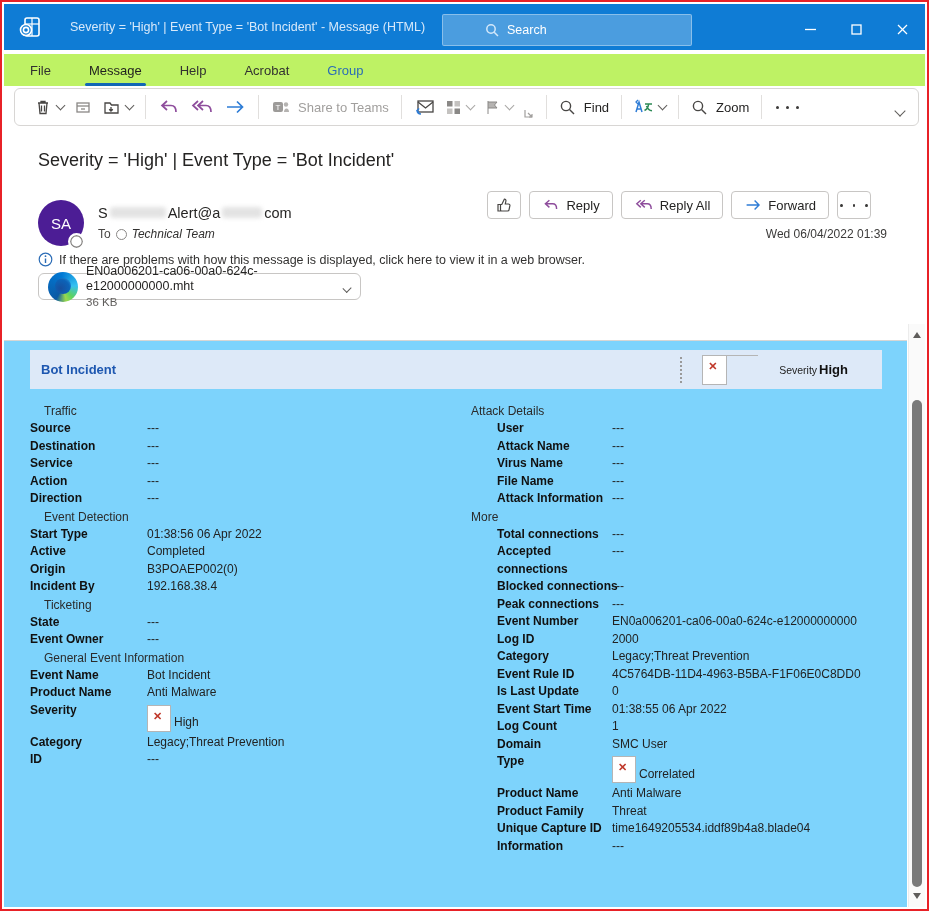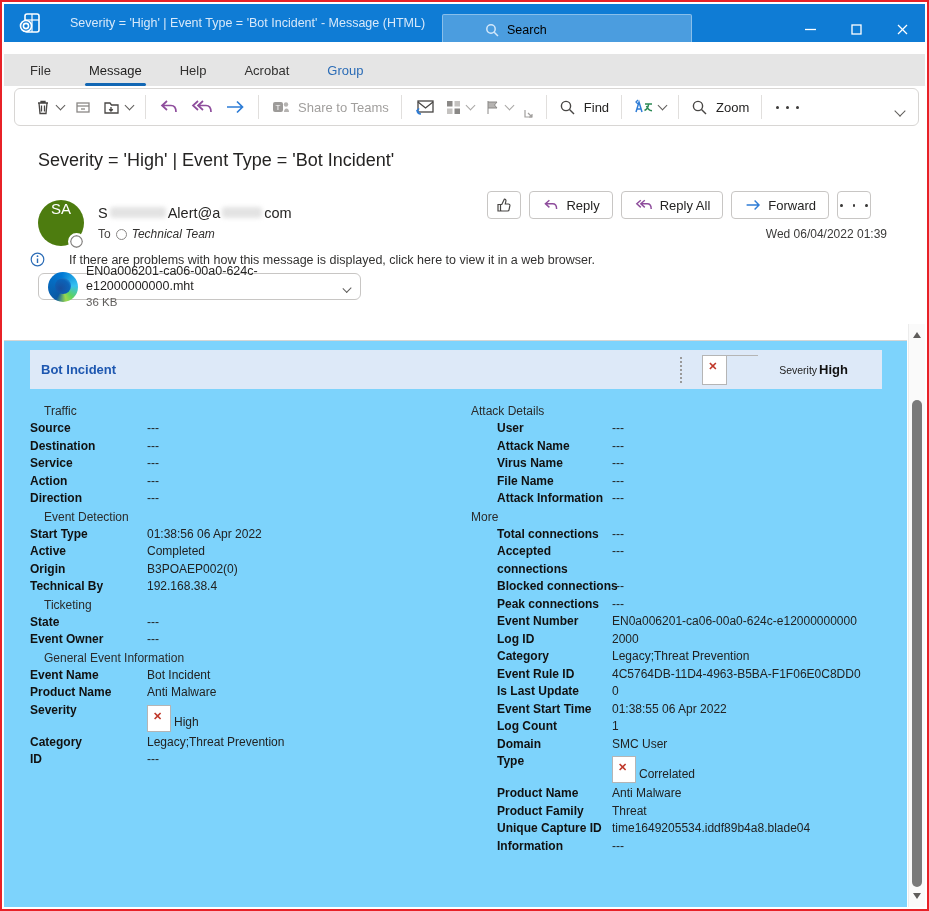--- a/index.html
+++ b/index.html
@@ -1,29 +1,29 @@
 <!DOCTYPE html>
 <html><head>
 <meta charset="utf-8">
 <style>
   html,body{margin:0;padding:0;background:#fff;font-family:"Liberation Sans",sans-serif;}
   .win{position:relative;width:929px;height:911px;box-sizing:border-box;border:2px solid #e82127;background:#fff;overflow:hidden;}
 
   
-  .titlebar{position:absolute;left:2px;top:2px;right:2px;height:38px;background:#0f7cd5;display:flex;align-items:center;}
+  .titlebar{position:absolute;left:2px;top:2px;right:2px;height:46px;background:#0f7cd5;display:flex;align-items:center;}
   .appicon{margin-left:14px;width:24px;height:24px;flex:0 0 auto;}
   .title-text{margin-left:28px;font-size:12.5px;color:#d8e9fa;white-space:nowrap;}
   .searchbox{position:absolute;left:438px;top:10px;width:248px;height:30px;background:rgba(255,255,255,.25);border:1px solid rgba(255,255,255,.35);border-radius:2px;display:flex;align-items:center;}
   .searchbox svg{margin:0 8px 0 42px;}
-  .search-text{font-size:12.5px;color:#000000;}
+  .search-text{font-size:12.5px;color:#ffffff;}
   .winctrls{position:absolute;right:0;top:0;height:50px;display:flex;}
   .wbtn{width:46px;height:50px;display:flex;align-items:center;justify-content:center;cursor:default;}
 
   
-  .menubar{position:absolute;left:2px;top:52px;right:2px;height:32px;background:#e5e5e5;display:flex;align-items:center;padding-left:24px;gap:34px;}
+  .menubar{position:absolute;left:2px;top:52px;right:2px;height:32px;background:#bef264;display:flex;align-items:center;padding-left:24px;gap:34px;}
   .menu-item{font-size:13px;color:#323130;position:relative;padding:6px 2px;}
   .menu-item.active{color:#201f1e;}
   .menu-item.active:after{content:"";position:absolute;left:-2px;right:-2px;bottom:-2px;height:3px;background:#1267b4;border-radius:2px;}
   .menu-item.blue{color:#2b6cb6;}
 
   
   .ribbon{position:absolute;left:12px;top:86px;width:905px;height:38px;border:1px solid #d8d6d4;border-radius:6px;background:#fff;display:flex;align-items:center;padding-left:14px;box-sizing:border-box;}
   .rbit{display:flex;align-items:center;gap:3px;margin:0 5px;}
   .sep{width:1px;height:24px;background:#e1dfdd;margin:0 7px;}
   .chev{width:6px;height:6px;border-right:1.3px solid #5f5d5b;border-bottom:1.3px solid #5f5d5b;transform:rotate(45deg);display:inline-block;margin-left:2px;margin-top:-3px;}
@@ -31,32 +31,32 @@
   .rlabel{font-size:13px;color:#252423;margin-left:5px;}
   .rlabel.gray{color:#a19f9d;}
   .dots{display:flex;align-items:center;}
   .dots i{width:3px;height:3px;border-radius:50%;background:#3b3a39;display:inline-block;margin:0 2px;}
   .ribbon-collapse{position:absolute;right:14px;bottom:6px;}
   .ribbon-collapse .chev{width:7px;height:7px;}
   .launcher{margin-top:12px;}
 
   
   .subject{position:absolute;left:36px;top:148px;font-size:18px;color:#252423;}
-  .avatar{position:absolute;left:36px;top:198px;width:46px;height:46px;border-radius:50%;background:#4d7c0f;color:#fff;font-size:15px;display:flex;align-items:flex-start;justify-content:center;}
+  .avatar{position:absolute;left:36px;top:198px;width:46px;height:46px;border-radius:50%;background:#4c1d95;color:#fff;font-size:15px;display:flex;align-items:center;justify-content:center;}
   .presence{position:absolute;left:66px;top:231px;width:13px;height:13px;border-radius:50%;background:#fff;border:2px solid #fff;box-shadow:0 0 0 1.4px #8a8886 inset;}
   .sender-line{position:absolute;left:96px;top:203px;font-size:14.5px;color:#252423;white-space:nowrap;}
   .redact{display:inline-block;height:11px;border-radius:3px;background:#e3e3e3;filter:blur(2px);vertical-align:baseline;margin:0 2px;}
   .to-line{position:absolute;left:96px;top:225px;font-size:12px;color:#484644;display:flex;align-items:center;gap:5px;justify-content:center;}
   .to-circle{width:9px;height:9px;border-radius:50%;border:1.3px solid #8a8886;background:#fff;display:inline-block;}
   .recipient{color:#323130;font-style:italic;}
   .hdr-actions{position:absolute;top:189px;right:56px;display:flex;gap:8px;}
   .hbtn{height:28px;border:1px solid #c8c6c4;border-radius:4px;background:#fff;display:flex;align-items:center;justify-content:center;padding:0 12px;font-size:13px;color:#252423;gap:6px;box-sizing:border-box;}
   .hbtn.sq{width:34px;padding:0;}
   .msg-date{position:absolute;top:225px;right:40px;font-size:12px;color:#3b3a39;}
-  .info-line{position:absolute;left:28px;top:250px;display:flex;align-items:center;gap:24px;font-size:12.5px;color:#323130;}
+  .info-line{position:absolute;left:36px;top:250px;display:flex;align-items:center;gap:6px;font-size:12.5px;color:#323130;}
   .attach-card{position:absolute;left:36px;top:271px;width:323px;height:27px;border:1px solid #c8c6c4;border-radius:6px;background:#fff;display:flex;align-items:center;box-sizing:border-box;}
   .edge-icon{width:30px;height:30px;border-radius:50%;margin:0 8px 0 9px;background:conic-gradient(from 210deg,#0c59a4,#0078d4 40%,#35c1f1 65%,#5fd361 80%,#9bd94c 88%,#0c59a4);position:relative;flex:0 0 auto;}
   .edge-icon:after{content:"";position:absolute;left:7px;top:6px;width:16px;height:16px;border-radius:50%;background:radial-gradient(circle at 35% 65%,#174f9e,#0c63b8 60%,#35a7e8);}
   .attach-meta{display:flex;flex-direction:column;line-height:1.25;}
   .attach-name{font-size:12.5px;color:#252423;}
   .attach-size{font-size:11.5px;color:#605e5c;}
   .attach-chev{margin:4px 10px 0 10px;}
   .divider{position:absolute;left:2px;right:20px;top:338px;height:1px;background:#d8d6d4;}
 
   
@@ -361,21 +361,21 @@
           </div>
           <div class="row">
             <span class="lbl">Active</span>
             <span class="val">Completed</span>
           </div>
           <div class="row">
             <span class="lbl">Origin</span>
             <span class="val">B3POAEP002(0)</span>
           </div>
           <div class="row">
-            <span class="lbl">Technical By</span>
+            <span class="lbl">Incident By</span>
             <span class="val">192.168.38.4</span>
           </div>
           <div class="section-title">Ticketing</div>
           <div class="row">
             <span class="lbl">State</span>
             <span class="val">---</span>
           </div>
           <div class="row">
             <span class="lbl">Event Owner</span>
             <span class="val">---</span>

